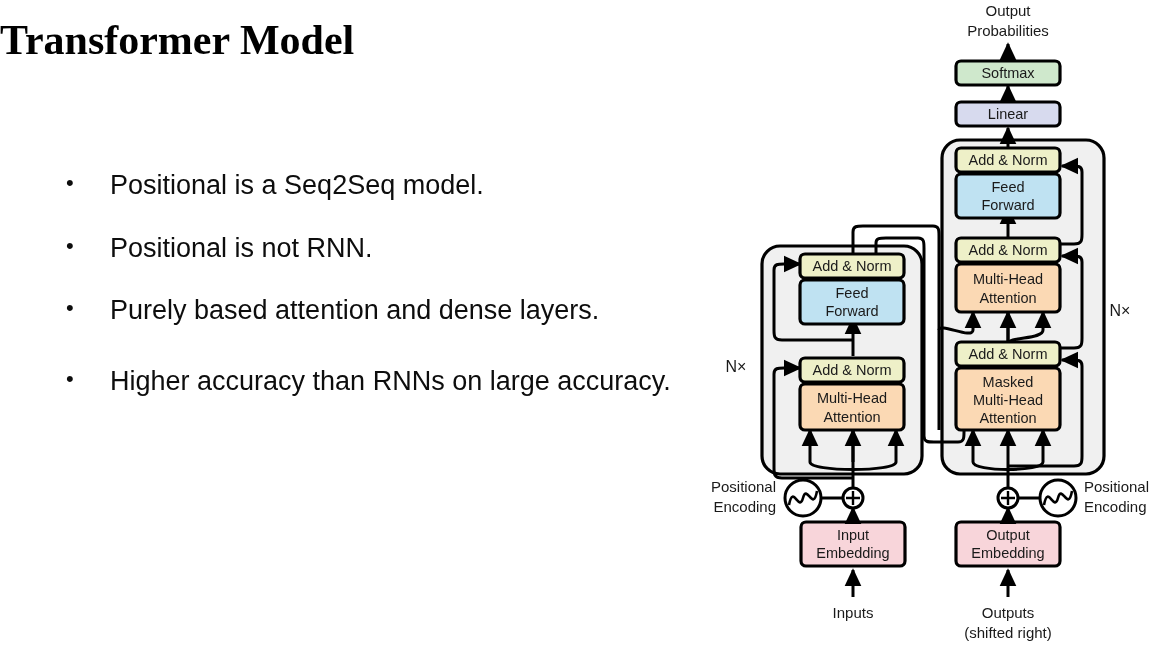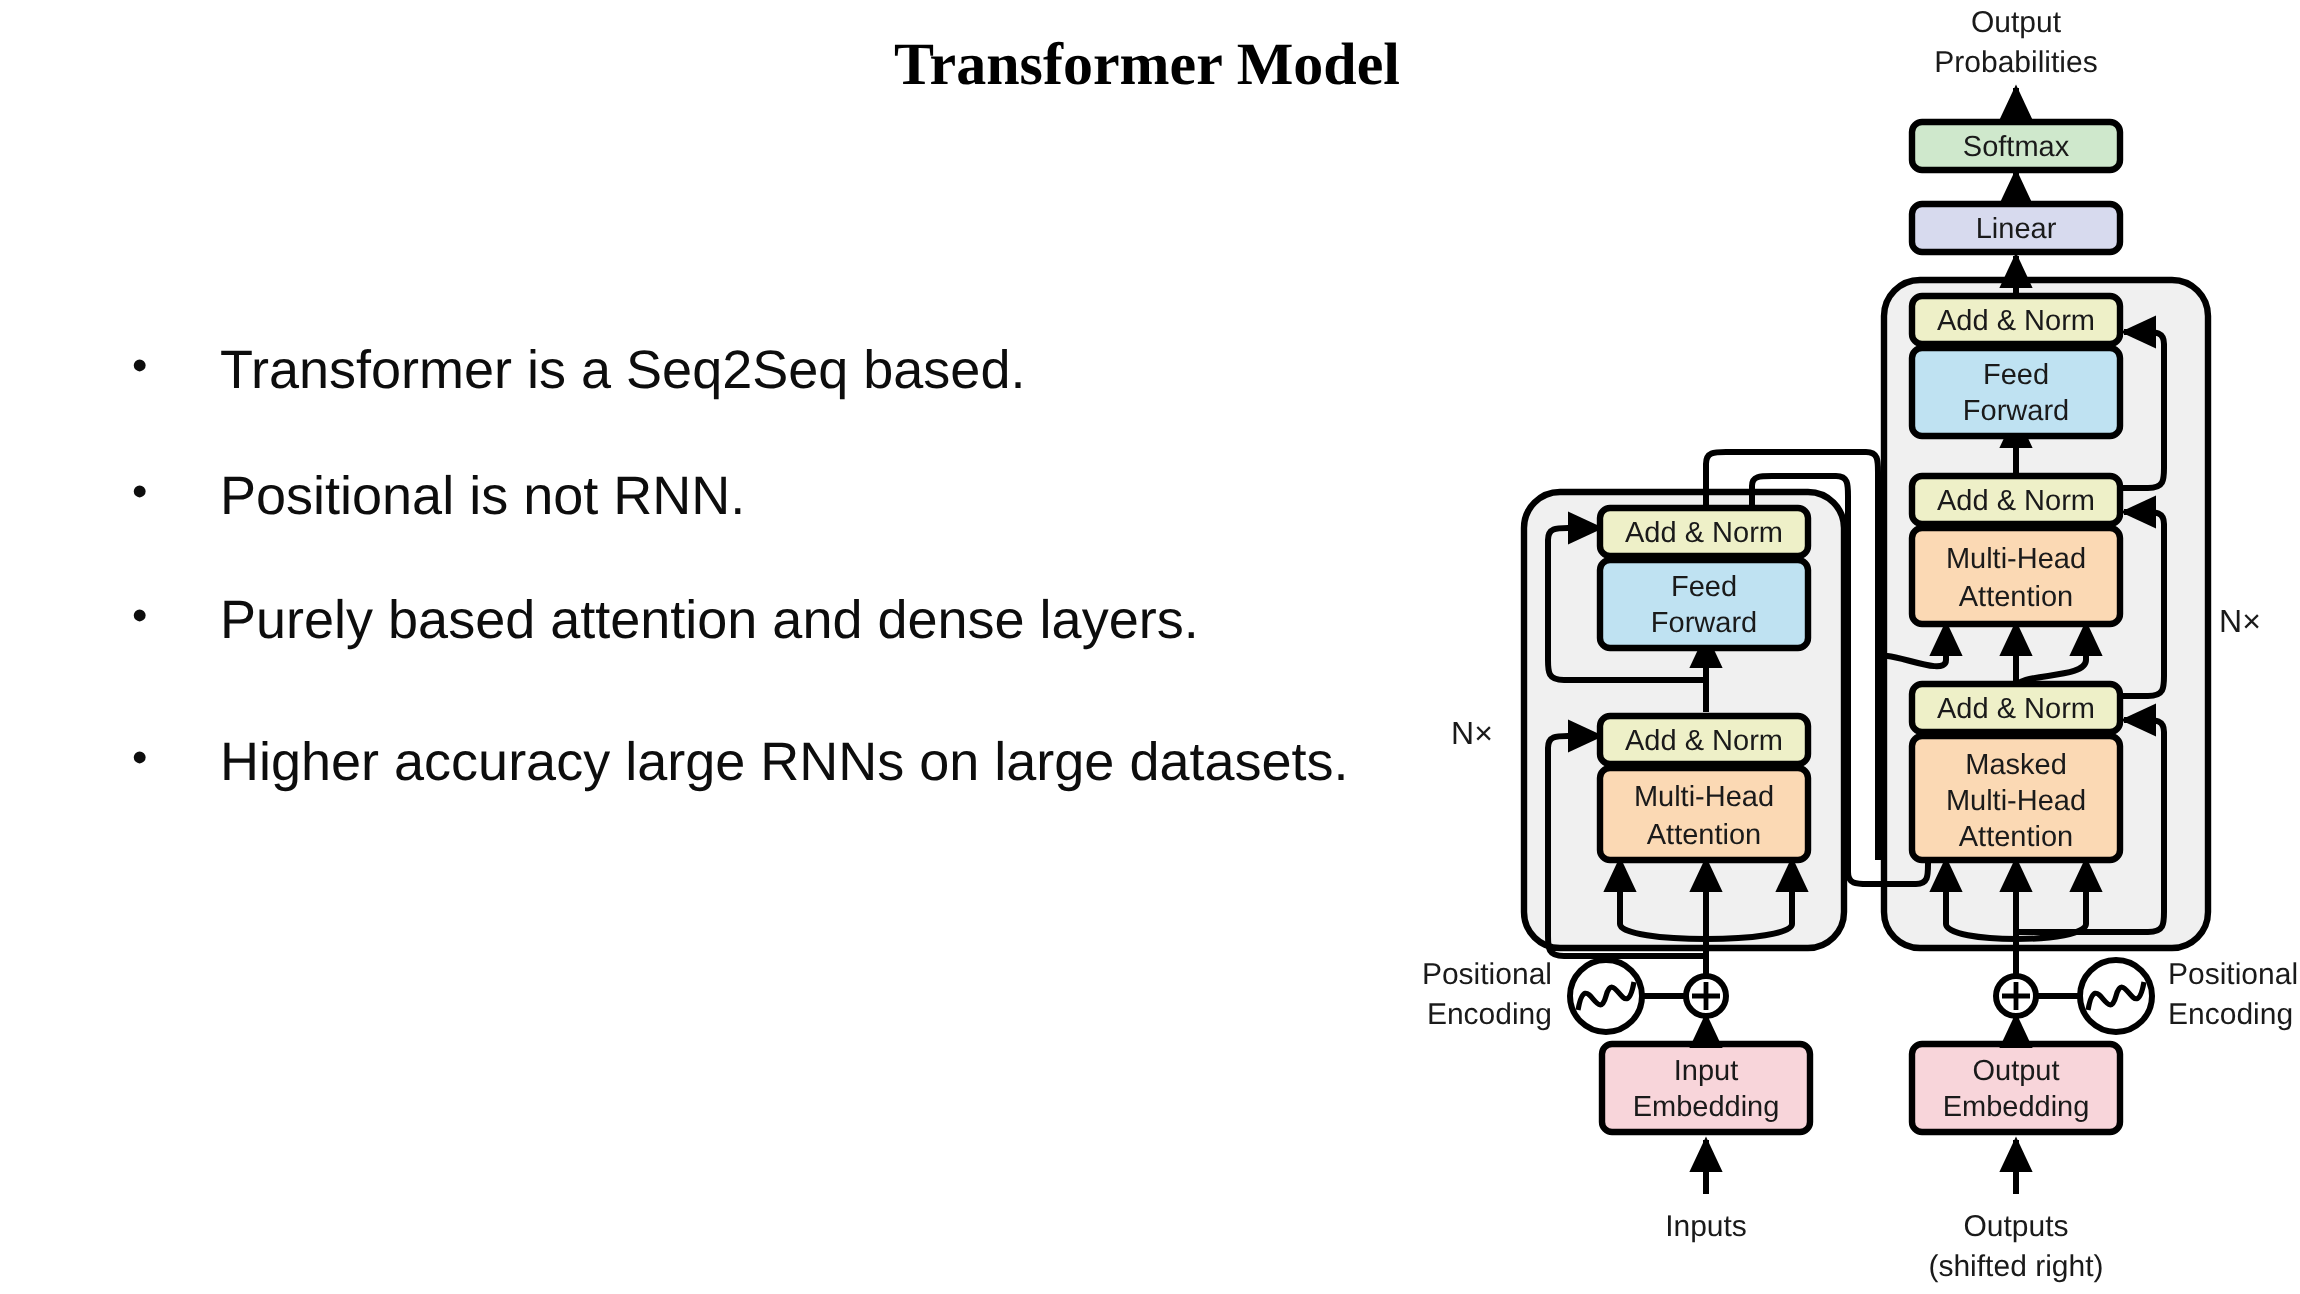--- a/index.html
+++ b/index.html
@@ -9,24 +9,24 @@
     font-family:"Liberation Sans", sans-serif;
     overflow:hidden;
     position:relative;
   }
   #slide{position:absolute;left:0;top:0;width:1150px;height:647px;}
 
   
   #title{
     position:absolute;
     left:0;top:16px;width:700px;
-    text-align:right;
+    text-align:left;
     font-family:"Liberation Serif", serif;
     font-weight:bold;
-    font-size:30px;
+    font-size:42px;
     color:#000000;
     letter-spacing:0px;
     white-space:nowrap;
   }
 
   
   #bullets{
     position:absolute;
     left:66px;top:168px;width:640px;
   }
@@ -70,33 +70,33 @@
 </head>
 <body>
 
 <div id="slide">
 
   <div id="title">Transformer Model</div>
 
   <div id="bullets">
     <div class="bullet">
       <span class="dot">•</span>
-      <span class="btext">Transformer is a Seq2Seq based.</span>
+      <span class="btext">Positional is a Seq2Seq model.</span>
     </div>
     <div class="bullet">
       <span class="dot">•</span>
       <span class="btext">Positional is not RNN.</span>
     </div>
     <div class="bullet">
       <span class="dot">•</span>
       <span class="btext">Purely based attention and dense layers.</span>
     </div>
     <div class="bullet spaced">
       <span class="dot">•</span>
-      <span class="btext">Higher accuracy large RNNs on large datasets.</span>
+      <span class="btext">Higher accuracy than RNNs on large accuracy.</span>
     </div>
   </div>
 
   <div id="diagram">
     <svg width="460" height="647" viewBox="0 0 460 647" xmlns="http://www.w3.org/2000/svg">
       <defs>
         <marker id="arw" markerWidth="7" markerHeight="7" refX="5.4" refY="3.1" orient="auto">
           <path d="M0,0.3 L6,3.1 L0,5.9 z" fill="#000"></path>
         </marker>
       </defs>

